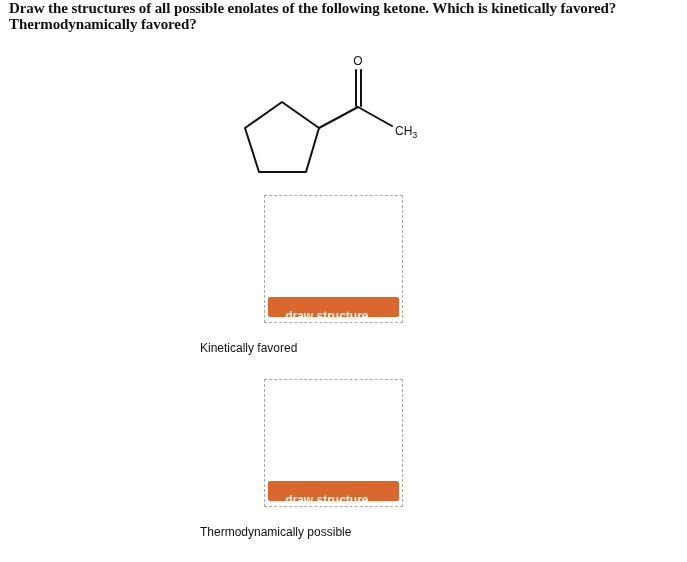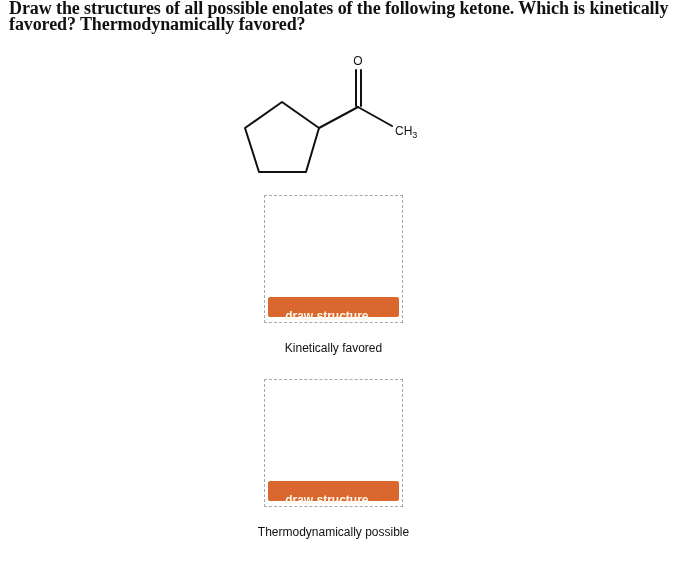--- a/index.html
+++ b/index.html
@@ -13,21 +13,21 @@
       position: relative;
       overflow: hidden;
     }
     .question {
       position: absolute;
       left: 9px;
       top: 0px;
       width: 670px;
       font-family: "Liberation Serif", "DejaVu Serif", serif;
       font-weight: bold;
-      font-size: 18px;
+      font-size: 15px;
       line-height: 16px;
       color: #111111;
       letter-spacing: -0.1px;
     }
     .molecule {
       position: absolute;
       left: 0;
       top: 0;
       width: 687px;
       height: 190px;
@@ -62,21 +62,20 @@
       font-size: 12px;
       line-height: 18px;
       text-align: center;
       padding: 10px;
       cursor: pointer;
     }
     .caption {
       position: absolute;
       left: 200px;
       width: 267px;
-      text-align: center;
       font-family: "Liberation Sans", "DejaVu Sans", sans-serif;
       font-size: 12px;
       color: #111111;
       line-height: 14px;
     }
     .caption.c1 { top: 341px; }
     .caption.c2 { top: 525px; }
   </style>
 </head>
 <body>

